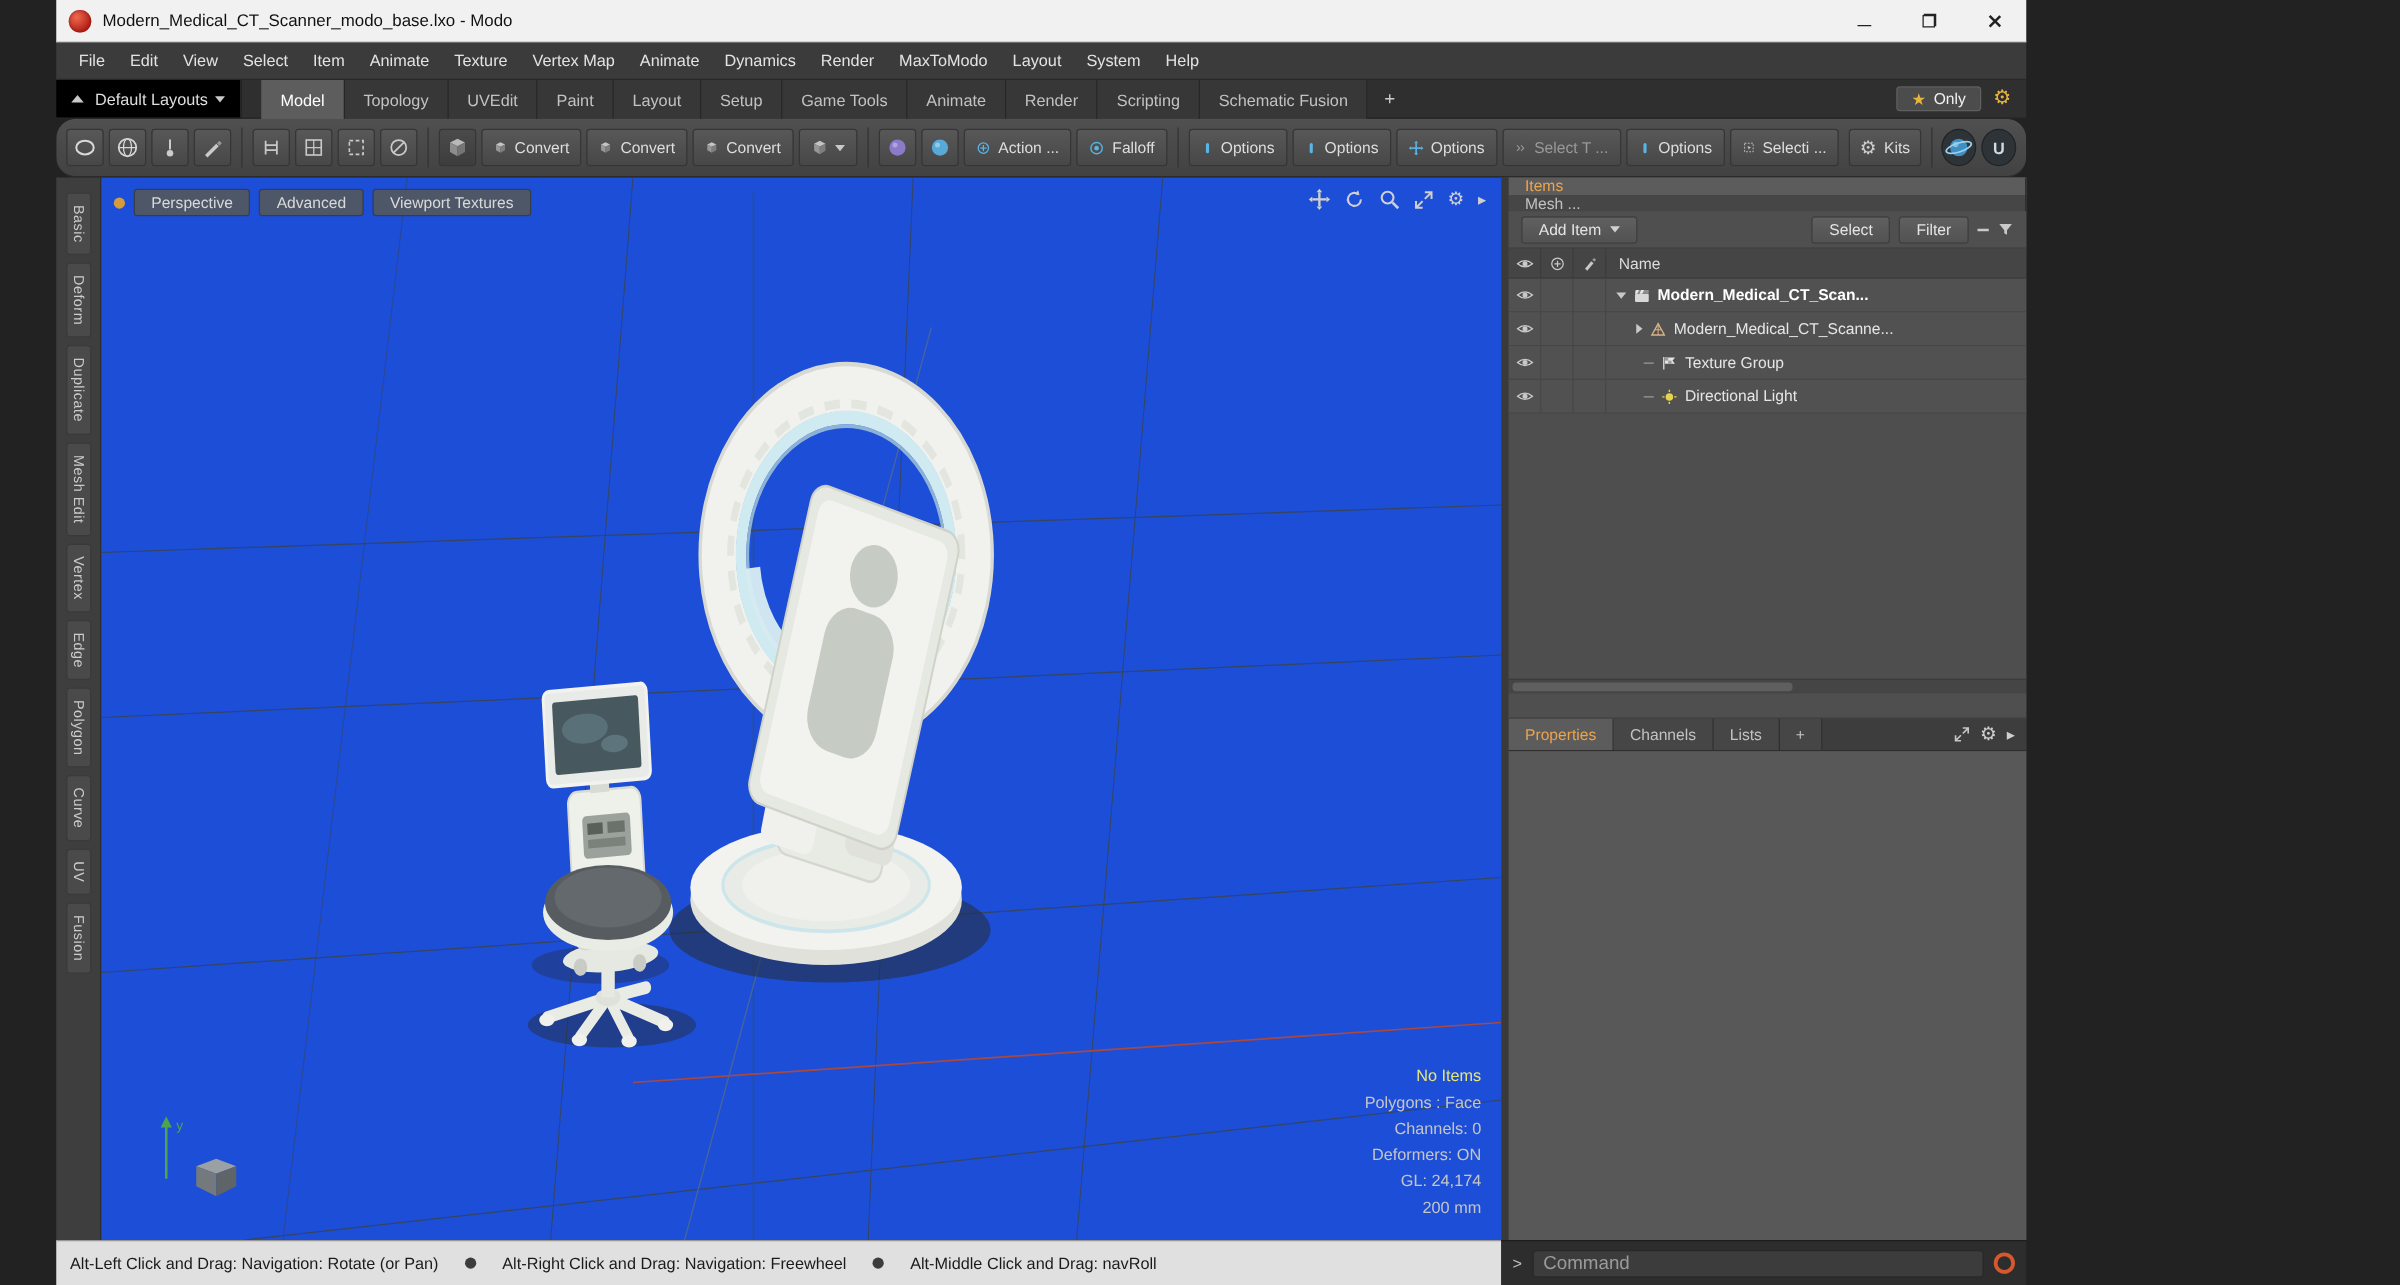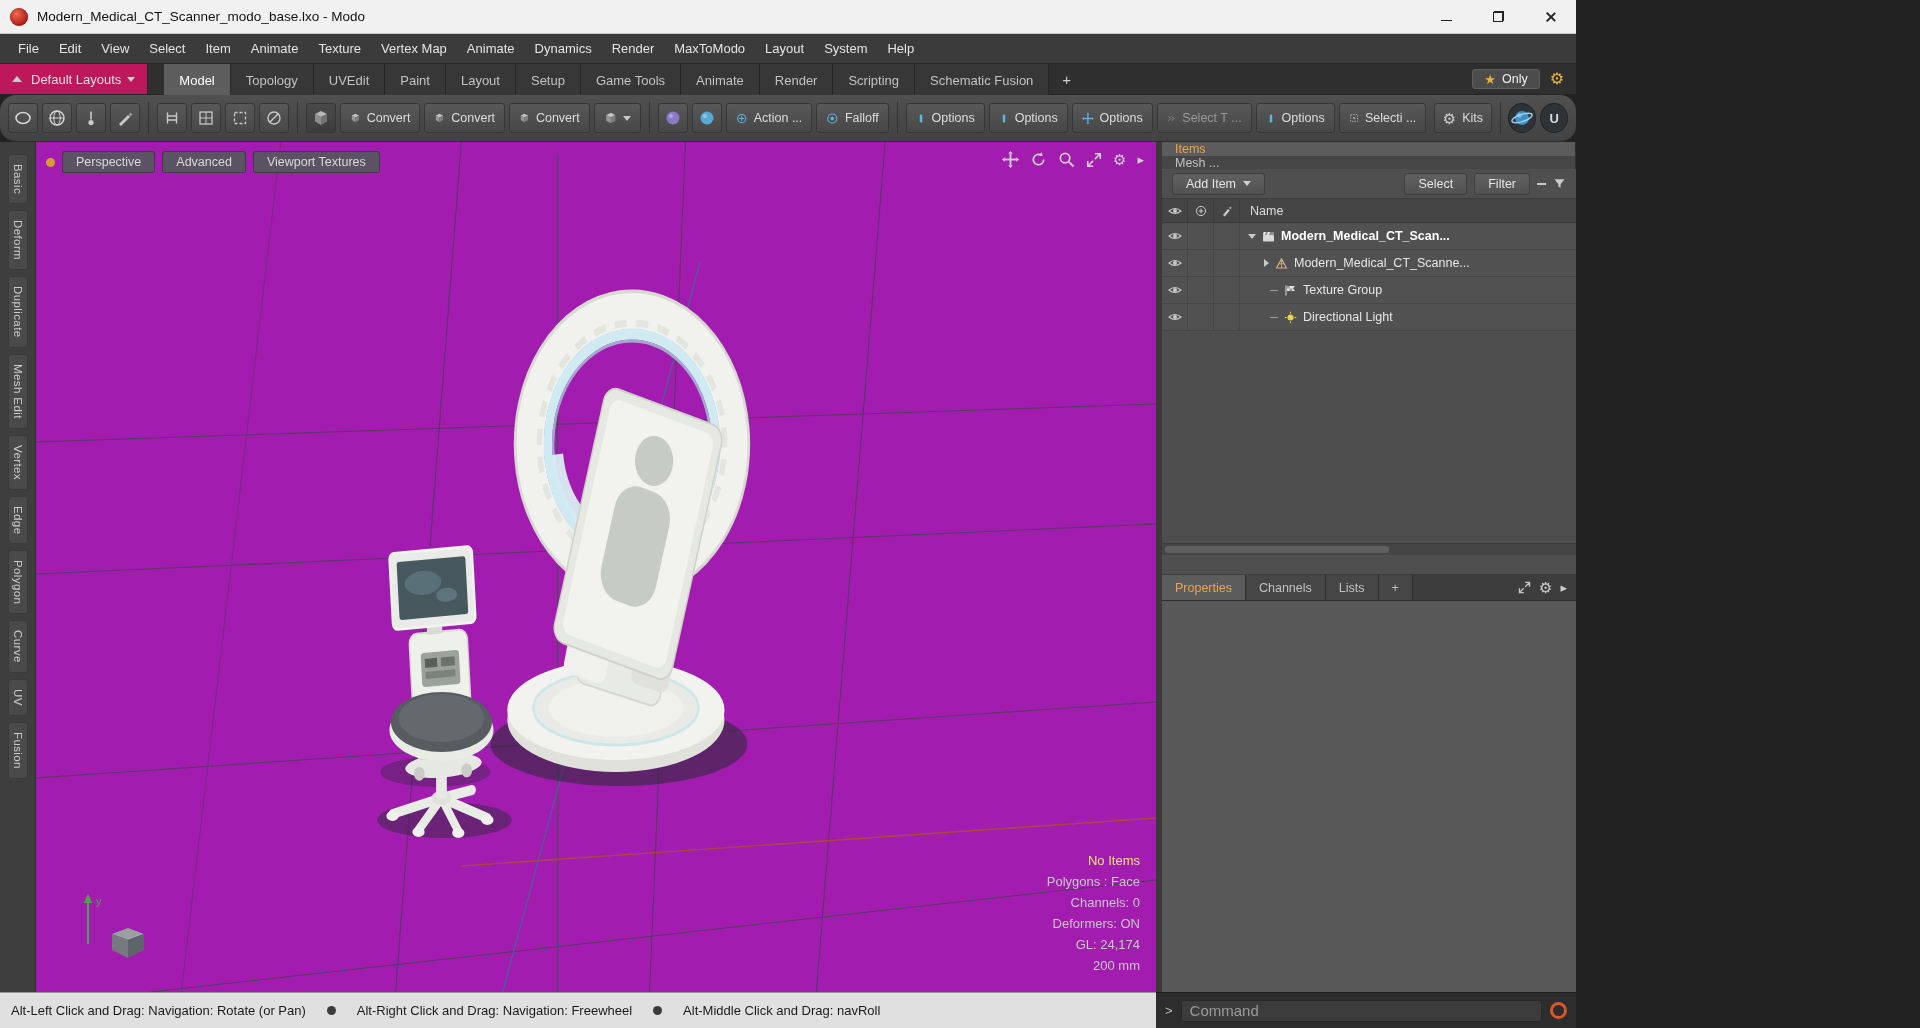--- a/index.html
+++ b/index.html
@@ -1,17 +1,17 @@
 <!DOCTYPE html>
 <html><head>
 <meta charset="utf-8">
 <style>
   *{margin:0;padding:0;box-sizing:border-box;font-family:"Liberation Sans","DejaVu Sans",sans-serif;}
   html,body{width:1920px;height:1028px;overflow:hidden;background:#222;}
-  .app{width:1576px;height:1028px;display:flex;flex-direction:column;user-select:none;}
+  .app{width:1576px;height:1028px;display:flex;flex-direction:column;user-select:none;margin-left:45px;}
 
   
   .titlebar{height:34px;background:#f1f1f1;display:flex;align-items:center;justify-content:space-between;padding-left:10px;border-bottom:1px solid #c4c4c4;}
   .title-left{display:flex;align-items:center;gap:9px;}
   .app-icon{width:18px;height:18px;border-radius:50%;background:radial-gradient(circle at 35% 32%,#ef6a50,#b21f17 70%);box-shadow:inset 0 0 2px #7e120c;}
   .title-text{font-size:13.5px;color:#111;}
   .win-controls{display:flex;height:100%;}
   .win-btn{width:52px;height:100%;display:flex;align-items:center;justify-content:center;}
   .min-glyph{width:11px;height:1px;background:#222;margin-top:8px;}
   .restore-glyph{position:relative;width:11px;height:11px;}
@@ -20,21 +20,21 @@
   .close-glyph{position:relative;width:12px;height:12px;}
   .close-glyph::before,.close-glyph::after{content:"";position:absolute;left:5.5px;top:0;width:1.6px;height:12px;background:#222;}
   .close-glyph::before{transform:rotate(45deg);} .close-glyph::after{transform:rotate(-45deg);}
 
   
   .menubar{height:30px;background:#3b3b3b;display:flex;align-items:center;padding:0 8px;border-bottom:1px solid #282828;}
   .menu-item{color:#e3e3e3;font-size:13px;padding:5px 10px;border-radius:2px;}
 
   
   .layoutbar{height:31px;background:#2f2f2f;display:flex;align-items:stretch;border-bottom:1px solid #242424;}
-  .lb-left{display:flex;align-items:center;gap:9px;background:#be185d;padding:0 12px;border-right:1px solid #262626;}
+  .lb-left{display:flex;align-items:center;gap:9px;background:#000000;padding:0 12px;border-right:1px solid #262626;}
   .tri-up{width:0;height:0;border-left:5px solid transparent;border-right:5px solid transparent;border-bottom:6px solid #c9c9c9;}
   .lb-switcher{display:flex;align-items:center;gap:6px;color:#dedede;font-size:13px;}
   .tri-down{width:0;height:0;border-left:4px solid transparent;border-right:4px solid transparent;border-top:5px solid #c9c9c9;}
   .tri-right{width:0;height:0;border-top:4px solid transparent;border-bottom:4px solid transparent;border-left:5px solid #c9c9c9;}
   .lb-tabs{display:flex;align-items:stretch;margin-left:16px;flex:1;}
   .lb-tab{display:flex;align-items:center;padding:16px 15px;color:#c2c2c2;font-size:13px;background:#373737;border-right:1px solid #262626;}
   .lb-tab.active{background:#5d5d5d;color:#ffffff;}
   .lb-plus{display:flex;align-items:center;padding:0 13px;color:#cccccc;font-size:15px;}
   .lb-right{display:flex;align-items:center;gap:10px;padding:0 12px;}
   .only-btn{display:flex;align-items:center;gap:6px;background:#4c4c4c;border:1px solid #5f5f5f;border-radius:3px;color:#f0f0f0;font-size:12.5px;padding:2px 11px;}
@@ -49,21 +49,21 @@
   .tb-chip.muted{color:#999999;}
   .tb-sep{width:1px;height:32px;background:#333333;margin:0 4px;}
   .tb-spacer{flex:1;}
   .round-chip{width:30px;height:30px;border-radius:50%;background:#2e3338;border:1px solid #1f2327;display:flex;align-items:center;justify-content:center;color:#cfdce6;font-size:13px;font-weight:bold;}
 
   
   .main{flex:1;display:flex;min-height:0;}
   .left-tabs{width:36px;background:#3e3e3e;border-right:1px solid #2d2d2d;display:flex;flex-direction:column;align-items:center;padding-top:12px;gap:6px;}
   .ltab{writing-mode:vertical-rl;background:#4a4a4a;border:1px solid #3a3a3a;color:#cccccc;font-size:11.5px;padding:9px 3px;border-radius:3px;letter-spacing:.4px;}
 
-  .viewport{flex:1;position:relative;background:#a21caf;overflow:hidden;}
+  .viewport{flex:1;position:relative;background:#1d4ed8;overflow:hidden;}
   .scene{position:absolute;inset:0;width:100%;height:100%;}
   .vp-topleft{position:absolute;top:9px;left:10px;display:flex;gap:7px;align-items:center;}
   .vp-dot{width:9px;height:9px;border-radius:50%;background:#d79c3a;}
   .vp-btn{background:rgba(82,88,93,.92);color:#d9d9d9;font-size:12.5px;padding:3px 13px;border-radius:3px;border:1px solid rgba(40,44,48,.6);}
   .vp-topright{position:absolute;top:9px;right:12px;display:flex;gap:11px;align-items:center;color:#cfcfcf;}
   .vp-icon{display:flex;align-items:center;justify-content:center;}
   .gear-glyph{font-size:15px;color:#cfcfcf;line-height:1;}
   .arrow-glyph{font-size:13px;color:#cfcfcf;line-height:1;}
   .vp-stats{position:absolute;right:16px;bottom:16px;text-align:right;color:#c6c6c6;font-size:13px;line-height:21px;}
   .vp-stats .warn{color:#e6e67a;}

